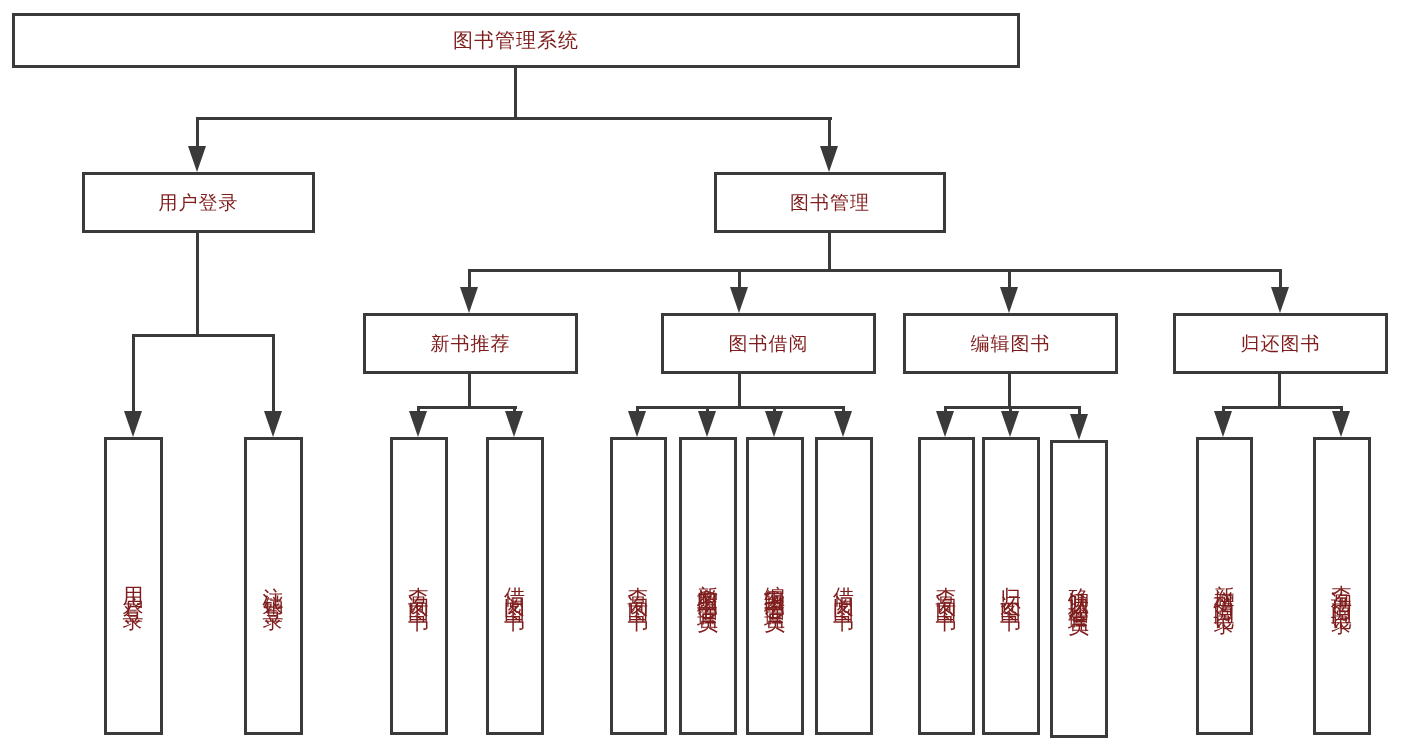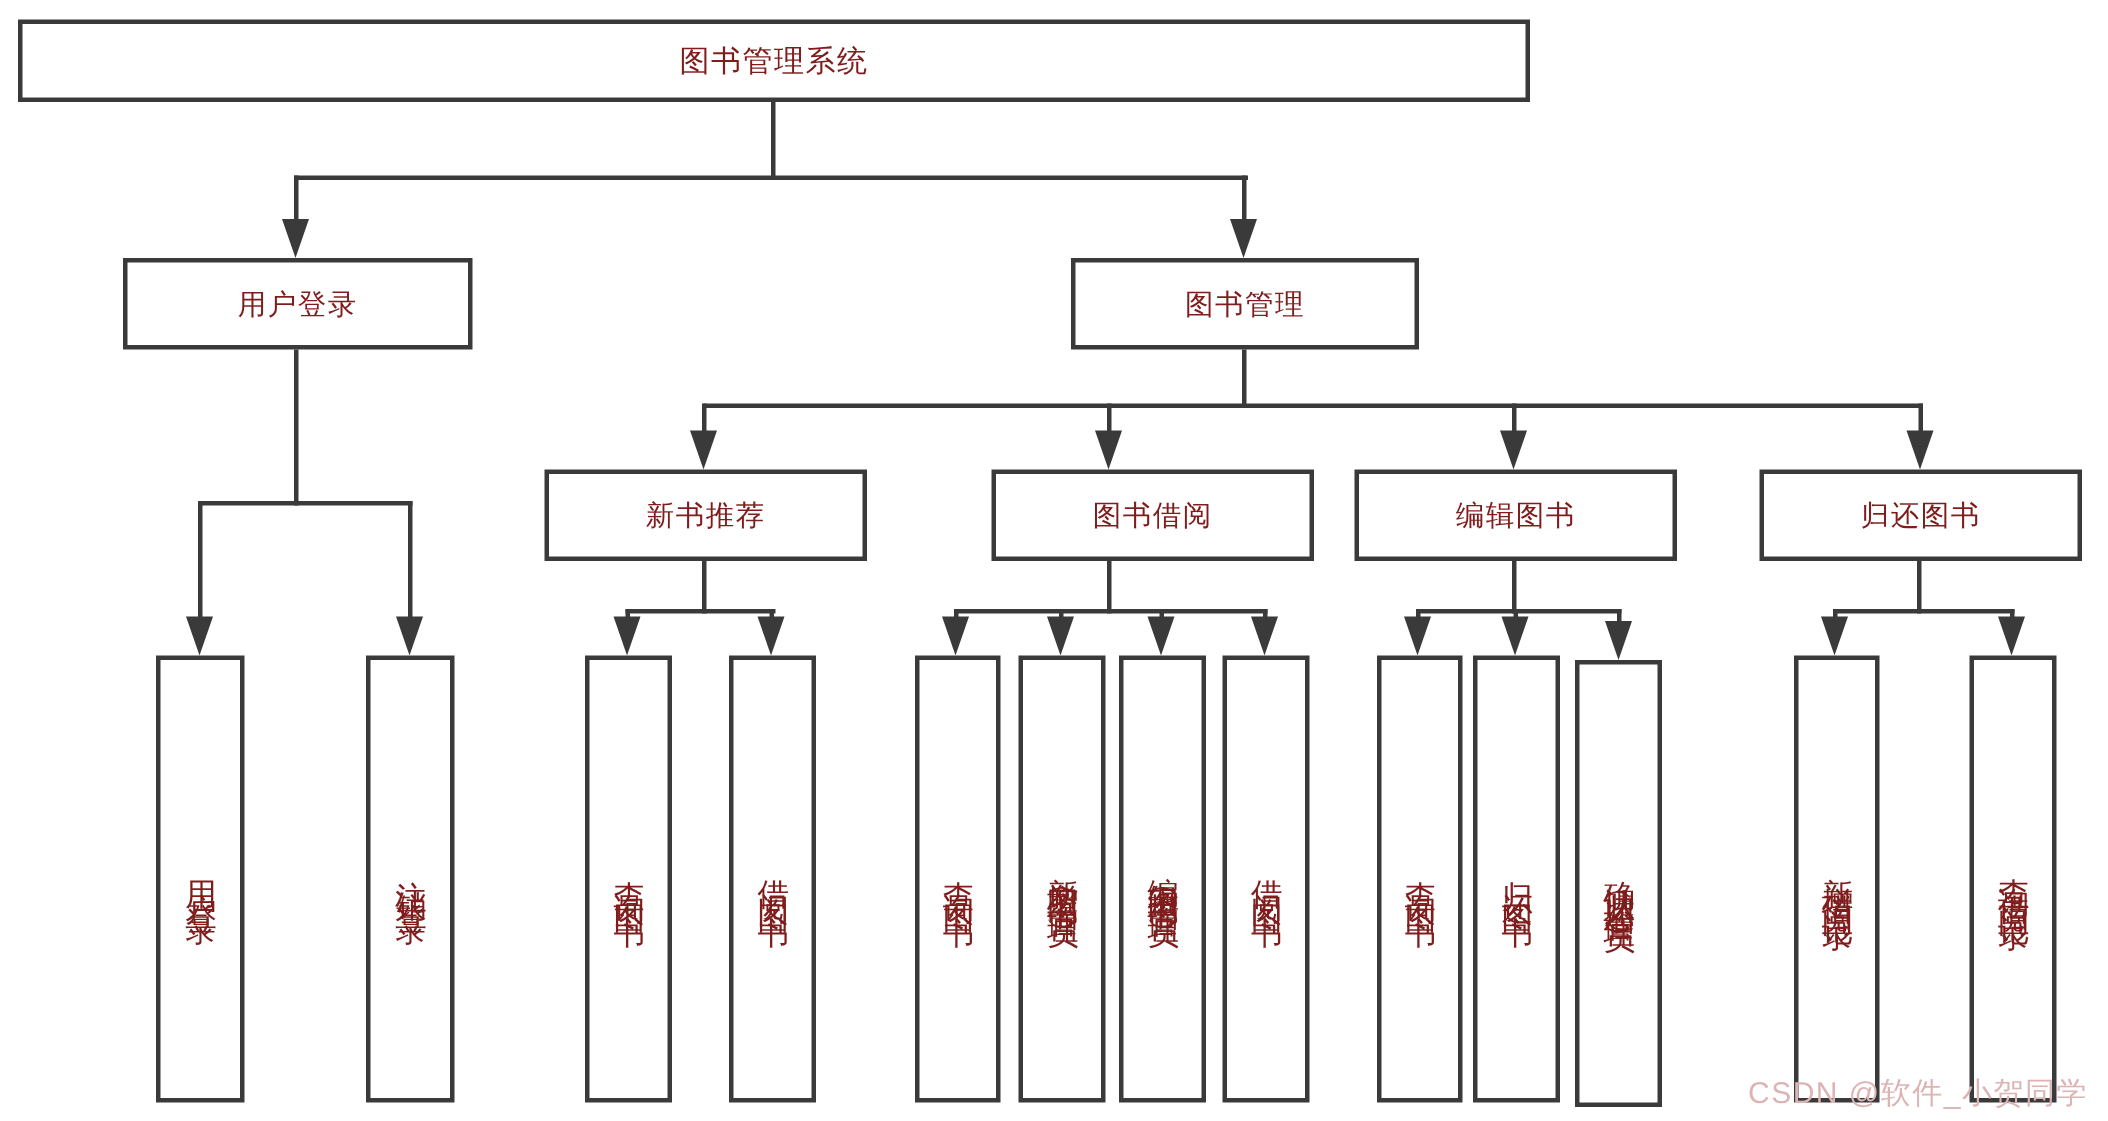--- a/index.html
+++ b/index.html
@@ -150,14 +150,13 @@
   <div class="v-line" style="left:1078px; top:406px; height:12px;"></div>
   <div class="arrowhead" style="left:1070px; top:414px;"></div>
 
   <div class="v-line" style="left:1278px; top:373px; height:36px;"></div>
   <div class="h-line" style="left:1222px; top:406px; width:121px;"></div>
   <div class="v-line" style="left:1222px; top:406px; height:10px;"></div>
   <div class="arrowhead" style="left:1214px; top:411px;"></div>
   <div class="v-line" style="left:1340px; top:406px; height:10px;"></div>
   <div class="arrowhead" style="left:1332px; top:411px;"></div>
 
-  <div class="watermark">CSDN @软件_小贺同学</div>
 </div>
 
 </body></html>

